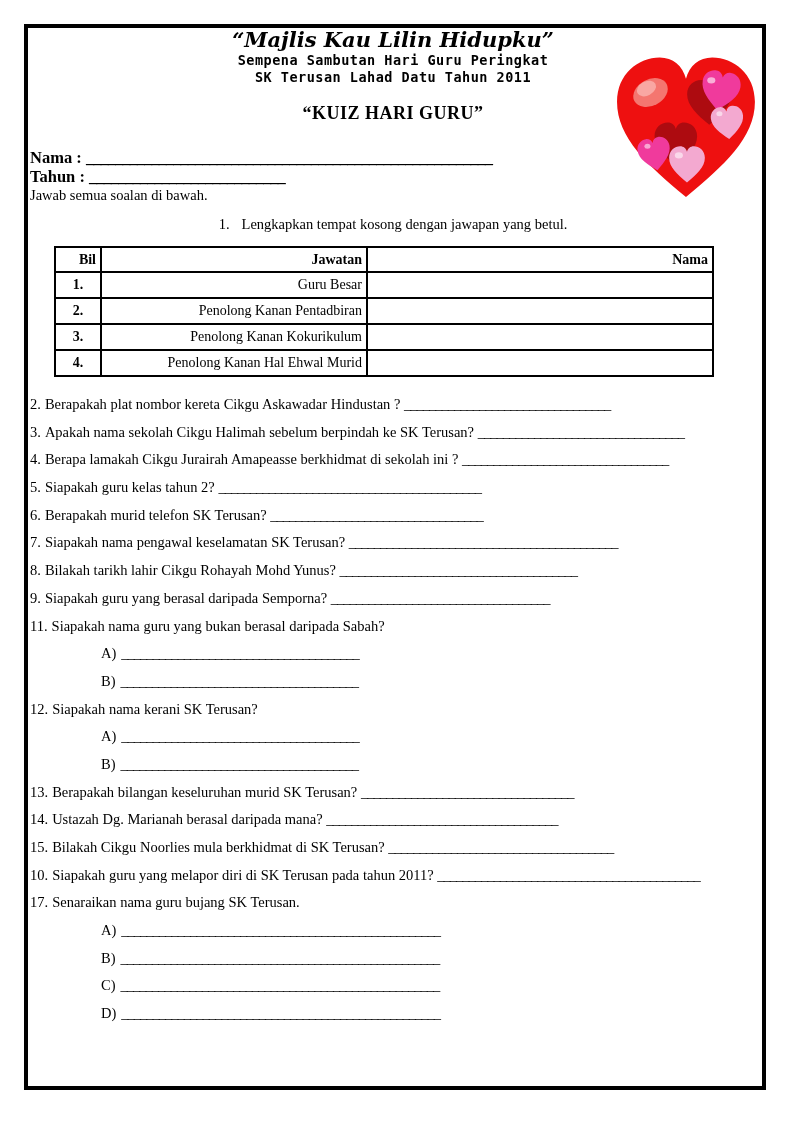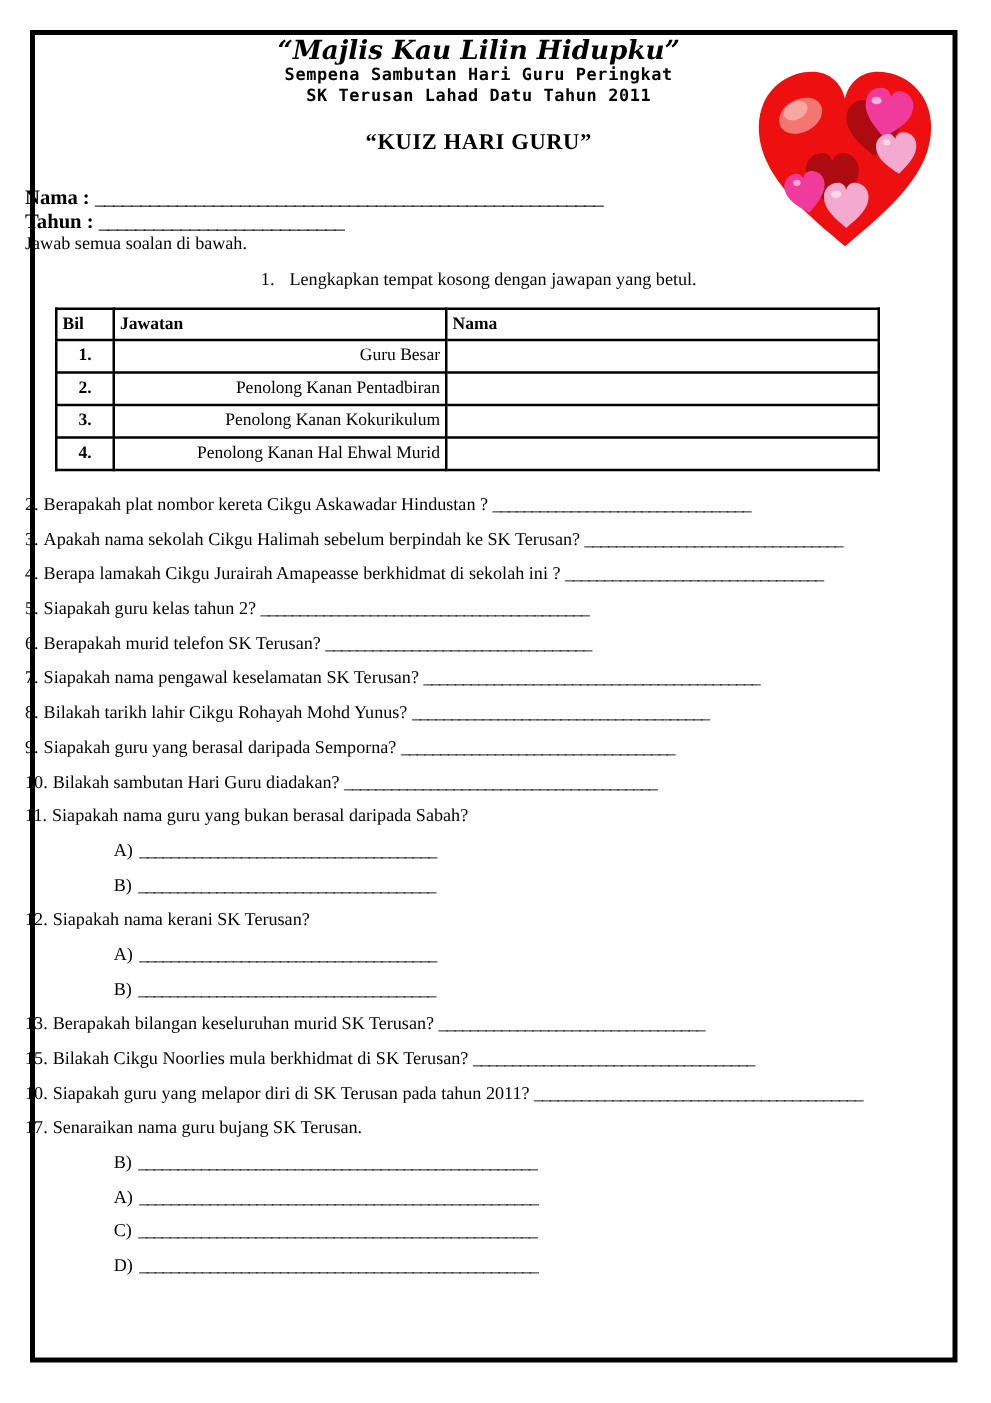--- a/index.html
+++ b/index.html
@@ -4,21 +4,21 @@
 <style>
   html,body{margin:0;padding:0;}
   body{
     width:793px;height:1122px;position:relative;background:#ffffff;
     font-family:"Liberation Serif",serif;color:#000;overflow:hidden;
   }
   .frame{
     position:absolute;left:24px;top:24px;width:742px;height:1066px;
     border:4px solid #000;box-sizing:border-box;
   }
-  .content{position:absolute;left:20px;top:28px;width:726px;}
+  .content{position:absolute;left:30px;top:28px;width:726px;}
 
   
   .header{text-align:center;}
   .motto{
     font-family:"DejaVu Serif",serif;font-style:italic;font-weight:bold;
     font-size:21px;line-height:24px;
   }
   .subtitle{
     font-family:"DejaVu Sans Mono","Liberation Mono",monospace;
     font-weight:bold;font-size:13.5px;line-height:17px;letter-spacing:.5px;
@@ -27,35 +27,35 @@
     font-size:18px;font-weight:bold;letter-spacing:.5px;
     margin-top:17px;line-height:20px;
   }
 
   
   .hearts{position:absolute;left:582px;top:22px;width:152px;height:152px;}
 
   
   .fields{margin-top:25px;}
   .field-row{font-weight:bold;font-size:16.5px;line-height:19px;white-space:nowrap;}
-  .field-row .blank{font-weight:normal;}
+  .field-row .blank{font-weight:bold;}
 
   .blank{letter-spacing:-1px;}
 
   .instruction{margin-top:1px;font-size:14.5px;line-height:17px;}
   .q1{margin-top:12px;font-size:14.5px;line-height:17px;text-align:center;}
   .q1 .qnum{margin-right:12px;}
 
   
   table{
     border-collapse:collapse;margin:13px 0 0 24px;width:660px;
     font-size:14px;table-layout:fixed;
   }
   th,td{border:2px solid #000;padding:0 4px;box-sizing:border-box;}
-  th{height:25px;text-align:left;font-weight:bold;}
+  th{height:25px;text-align:right;font-weight:bold;}
   td{height:26px;text-align:right;}
   .col-bil{width:46px;}
   .col-jawatan{width:266px;}
   td.bil{text-align:center;font-weight:bold;}
 
   
   .questions{margin-top:19px;}
   .qline{font-size:14.5px;line-height:17px;margin-bottom:10.7px;white-space:nowrap;}
   .qnum{margin-right:4px;}
   .subline{font-size:14.5px;line-height:17px;margin:0 0 10.7px 71px;white-space:nowrap;}
@@ -213,24 +213,20 @@
       </div>
 
       <div class="qline">
         <span class="qnum">9.</span><span class="qtext">Siapakah guru yang berasal daripada Semporna?</span>
         <span class="blank">___________________________________</span>
       </div>
       <div>
         
       </div>
 
-      <div class="qline">
-        <span class="qnum">10.</span><span class="qtext">Bilakah sambutan Hari Guru diadakan?</span>
-        <span class="blank">________________________________________</span>
-      </div>
       <div>
         
       </div>
 
       <div class="qline">
         <span class="qnum">11.</span><span class="qtext">Siapakah nama guru yang bukan berasal daripada Sabah?</span>
         <span class="blank"></span>
       </div>
       <div>
 
@@ -259,20 +255,24 @@
         </div>
 
       <div class="qline">
         <span class="qnum">13.</span><span class="qtext">Berapakah bilangan keseluruhan murid SK Terusan?</span>
         <span class="blank">__________________________________</span>
       </div>
       <div>
         
       </div>
 
+      <div class="qline">
+        <span class="qnum">14.</span><span class="qtext">Ustazah Dg. Marianah berasal daripada mana?</span>
+        <span class="blank">_____________________________________</span>
+      </div>
       <div>
         
       </div>
 
       <div class="qline">
         <span class="qnum">15.</span><span class="qtext">Bilakah Cikgu Noorlies mula berkhidmat di SK Terusan?</span>
         <span class="blank">____________________________________</span>
       </div>
       <div>
         
@@ -286,25 +286,25 @@
         
       </div>
 
       <div class="qline">
         <span class="qnum">17.</span><span class="qtext">Senaraikan nama guru bujang SK Terusan.</span>
         <span class="blank"></span>
       </div>
       <div>
 
           <div class="subline">
+            <span class="sublabel">A)</span><span class="blank">___________________________________________________</span>
+          </div>
+
+          <div class="subline">
             <span class="sublabel">B)</span><span class="blank">___________________________________________________</span>
-          </div>
-
-          <div class="subline">
-            <span class="sublabel">A)</span><span class="blank">___________________________________________________</span>
           </div>
 
           <div class="subline">
             <span class="sublabel">C)</span><span class="blank">___________________________________________________</span>
           </div>
 
           <div class="subline">
             <span class="sublabel">D)</span><span class="blank">___________________________________________________</span>
           </div>
         </div>

